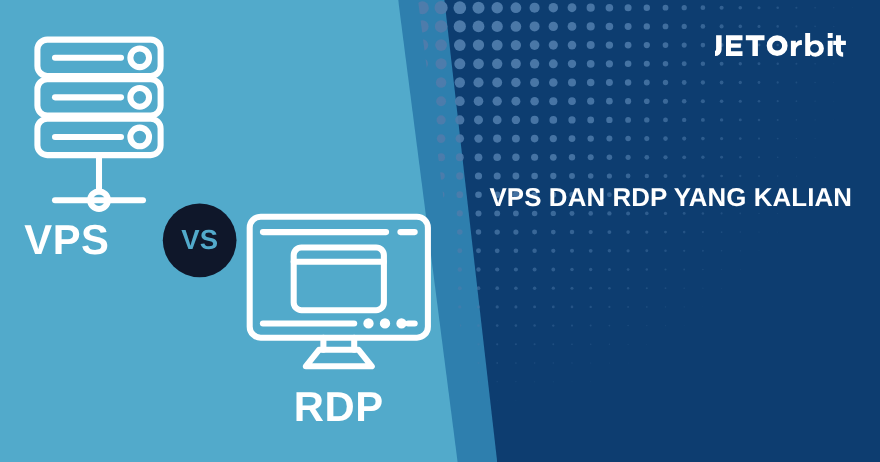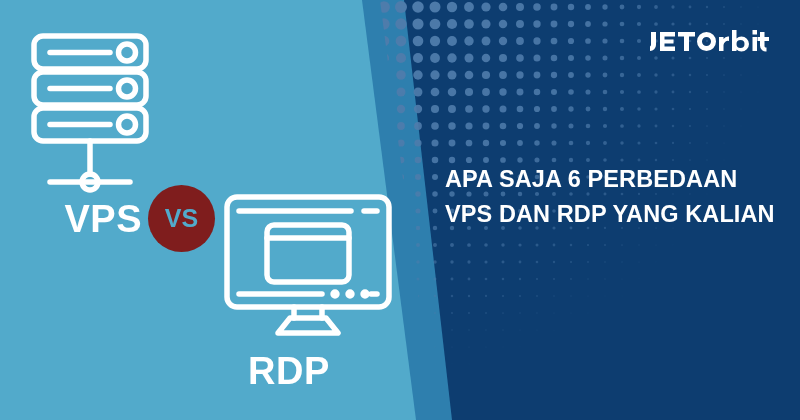--- a/index.html
+++ b/index.html
@@ -61,47 +61,47 @@
     width: 172px;
     height: 150px;
   }
   .server-icon svg, .monitor-icon svg { display: block; overflow: visible; }
 
   .label-vps {
     position: absolute;
     left: 22px;
     top: 198px;
     width: 120px;
-    text-align: right;
-    color: #ffffff;
-    font-size: 38px;
-    font-weight: bold;
-    letter-spacing: 0.5px;
-    line-height: 42px;
-  }
-  .label-rdp {
-    position: absolute;
-    left: 248px;
-    top: 350px;
-    width: 120px;
     text-align: left;
     color: #ffffff;
     font-size: 38px;
     font-weight: bold;
     letter-spacing: 0.5px;
     line-height: 42px;
   }
+  .label-rdp {
+    position: absolute;
+    left: 248px;
+    top: 350px;
+    width: 120px;
+    text-align: center;
+    color: #ffffff;
+    font-size: 38px;
+    font-weight: bold;
+    letter-spacing: 0.5px;
+    line-height: 42px;
+  }
   .vs-badge {
     position: absolute;
     left: 148px;
     top: 185px;
     width: 67px;
     height: 67px;
     border-radius: 50%;
-    background: #7f1d1d;
+    background: #0f172a;
     display: flex;
     align-items: center;
     justify-content: center;
     color: #52aacb;
     font-size: 25px;
     font-weight: bold;
     letter-spacing: 0px;
   }
 
   
@@ -707,17 +707,16 @@
 
         <path d="M205 20 h9 v28 h-9 z M205 6 h9 v9 h-9 z"></path>
 
         <path d="M220 10 h9 v10 h9 v8 h-9 v10 a3 3 0 0 0 4 3 v8 a12 12 0 0 1 -13 -12 v-9 h-5 v-8 h5 z"></path>
       </g>
     </svg>
 
   </div>
 
   <div class="headline">
-    <span class="headline-line">APA SAJA 6 PERBEDAAN</span>
     <span class="headline-line">VPS DAN RDP YANG KALIAN</span>
   </div>
 
 </div>
 
 </body></html>

